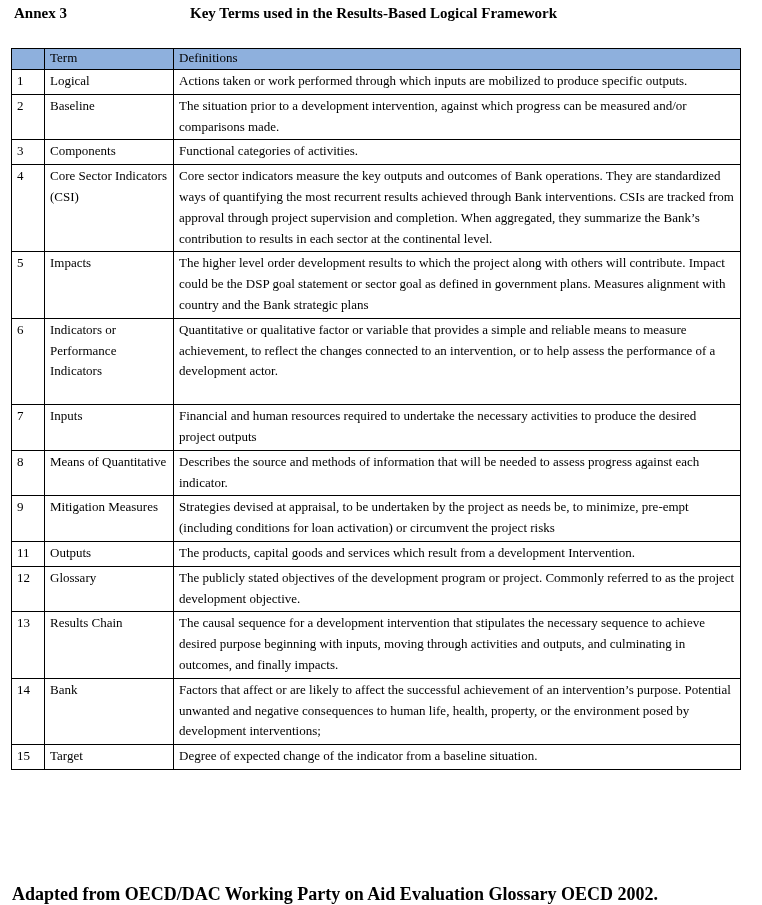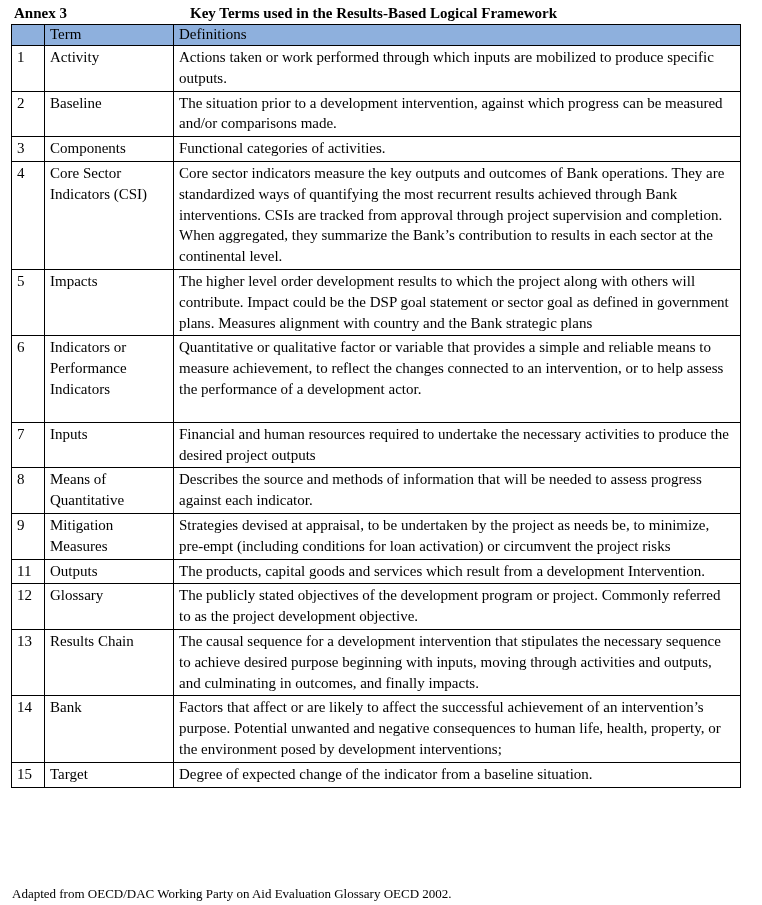--- a/index.html
+++ b/index.html
@@ -44,26 +44,26 @@
   }
   .doc-heading .annex-title {
     position: absolute;
     left: 190px;
     top: 0;
   }
 
   
   .glossary-table {
     position: absolute;
-    top: 24px;
+    top: 48px;
     left: 11px;
     width: 729px;
     border-collapse: collapse;
     table-layout: fixed;
-    font-size: 15px;
+    font-size: 13px;
     line-height: 20.8px;
     border-radius: 12px;
   }
   .glossary-table col.c-num   { width: 33px; }
   .glossary-table col.c-term  { width: 129px; }
   .glossary-table col.c-def   { width: 567px; }
 
   .glossary-table td,
   .glossary-table th {
     border: 1px solid #000000;
@@ -95,23 +95,24 @@
   }
 
   
   .pad-row td { padding-bottom: 22px; }
 
   
   .source-note {
     position: absolute;
     left: 12px;
     top: 886px;
-    font-size: 13px;
+    font-size: 18px;
     line-height: 16px;
     white-space: nowrap;
+    font-weight: bold;
   }
 </style>
 </head>
 <body>
 
 <div class="page">
 
   <div class="doc-heading">
     <span class="annex-label">Annex 3</span>
     <span class="annex-title">Key Terms used in the Results-Based Logical Framework</span>
@@ -126,21 +127,21 @@
     <thead>
       <tr>
         <th class="cell-num"></th>
         <th class="cell-term">Term</th>
         <th class="cell-def">Definitions</th>
       </tr>
     </thead>
     <tbody id="table-body">
         <tr>
           <td class="cell-num">1</td>
-          <td class="cell-term">Activity</td>
+          <td class="cell-term">Logical</td>
           <td class="cell-def">Actions taken or work performed through which inputs are mobilized to produce specific outputs.</td>
         </tr>
         <tr>
           <td class="cell-num">2</td>
           <td class="cell-term">Baseline</td>
           <td class="cell-def">The situation prior to a development intervention, against which progress can be measured and/or comparisons made.</td>
         </tr>
         <tr>
           <td class="cell-num">3</td>
           <td class="cell-term">Components</td>

